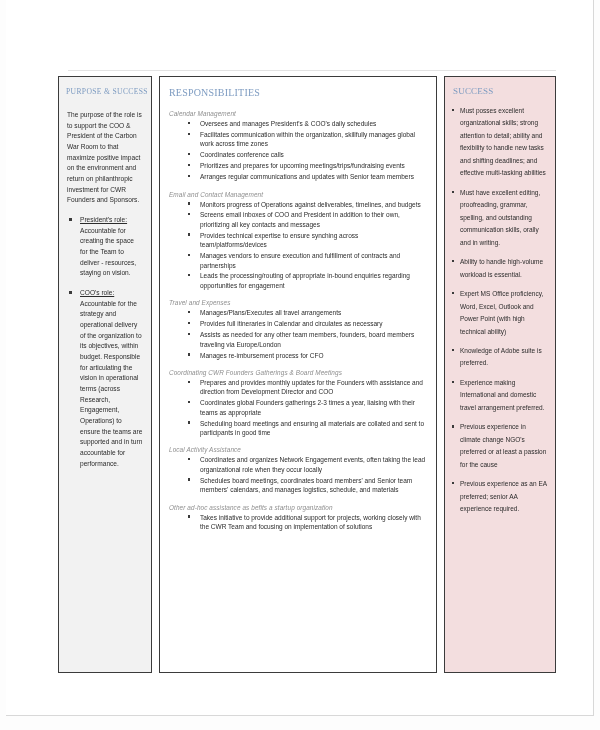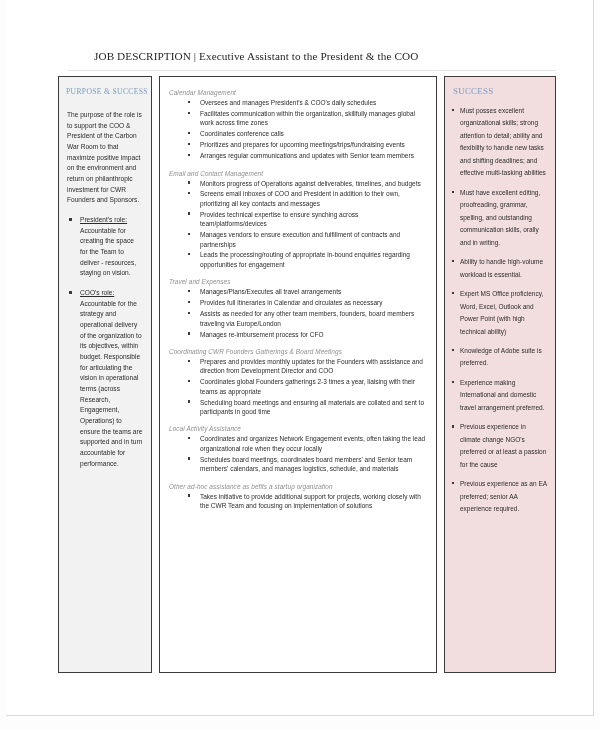--- a/index.html
+++ b/index.html
@@ -104,35 +104,35 @@
   .person-list li:before{
     content:"";position:absolute;left:0;top:4px;
     width:2.3px;height:2.3px;background:#3b3b3b;
   }
 </style>
 </head>
 <body>
 
 <div class="page">
 
-  <div class="doc-title">JOB DESCRIPTION | Executive Assistant to the President &amp; the COO</div>
   <div class="rule"></div>
 
   <div class="columns">
 
     <div class="col col-purpose">
       <div class="col-head">PURPOSE &amp; SUCCESS</div>
       <div class="purpose-body">The purpose of the role is to support the COO &amp; President of the Carbon War Room to that maximize positive impact on the environment and return on philanthropic investment for CWR Founders and Sponsors.</div>
       <ul class="purpose-list">
         <li><span class="lead">President's role:</span><span> Accountable for creating the space for the Team to deliver - resources, staying on vision.</span></li>
         <li><span class="lead">COO's role:</span><span> Accountable for the strategy and operational delivery of the organization to its objectives, within budget. Responsible for articulating the vision in operational terms (across Research, Engagement, Operations) to ensure the teams are supported and in turn accountable for performance.</span></li>
       </ul>
     </div>
 
     <div class="col col-resp">
+      <div class="col-head">RESPONSIBILITIES</div>
       <div class="resp-wrap">
 
         <div class="sub-block">
           <div class="sub-head">Calendar Management</div>
           <ul class="resp-list">
             <li>Oversees and manages President's &amp; COO's daily schedules</li>
             <li>Facilitates communication within the organization, skillfully manages global work across time zones</li>
             <li>Coordinates conference calls</li>
             <li>Prioritizes and prepares for upcoming meetings/trips/fundraising events</li>
             <li>Arranges regular communications and updates with Senior team members</li>

